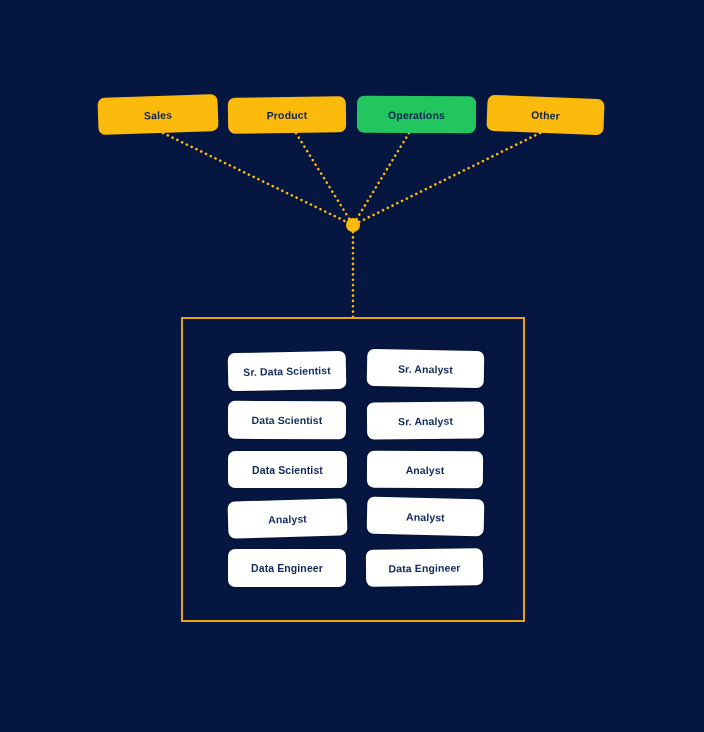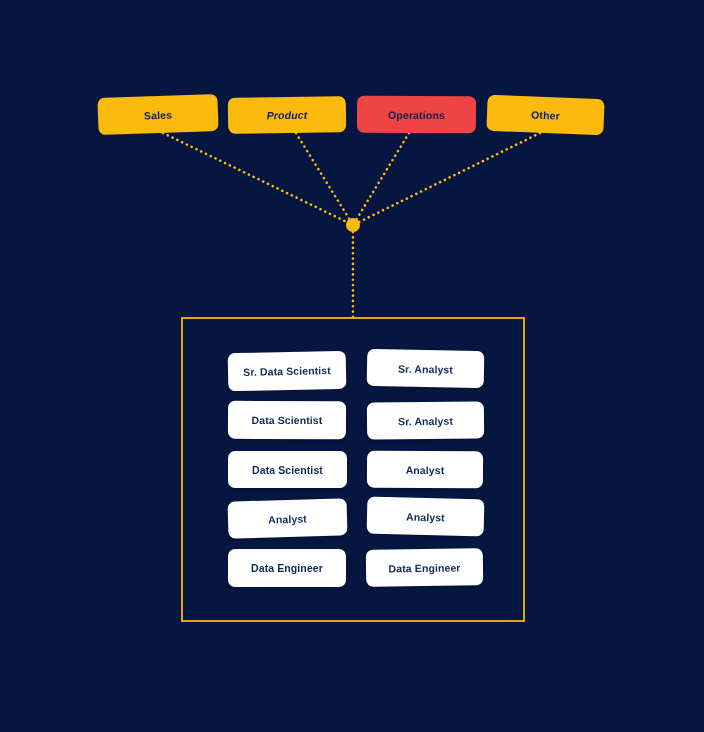--- a/index.html
+++ b/index.html
@@ -78,23 +78,23 @@
       <line x1="409" y1="133" x2="353" y2="225" stroke="#FCBA0D" stroke-width="2.6" stroke-linecap="round" stroke-dasharray="0.1 5.2"></line>
       <line x1="540" y1="133" x2="353" y2="225" stroke="#FCBA0D" stroke-width="2.6" stroke-linecap="round" stroke-dasharray="0.1 5.2"></line>
       <line x1="353" y1="232" x2="353" y2="317" stroke="#FCBA0D" stroke-width="2.6" stroke-linecap="round" stroke-dasharray="0.1 5.2"></line>
     </svg>
 
   <div id="categories-layer">
       <div class="cat-box" style="left: 98px; top: 96px; width: 120px; height: 37px; background: rgb(252, 186, 13); transform: rotate(-2deg);">
         <span class="cat-label" style="color: rgb(11, 34, 82);">Sales</span>
       </div>
       <div class="cat-box" style="left: 228px; top: 97px; width: 118px; height: 36px; background: rgb(252, 186, 13); transform: rotate(-0.8deg);">
-        <span class="cat-label" style="color: rgb(11, 34, 82); font-style: italic;">Product</span>
+        <span class="cat-label" style="color: rgb(11, 34, 82);">Product</span>
       </div>
-      <div class="cat-box" style="left: 357px; top: 96px; width: 119px; height: 37px; background: #ef4444; transform: rotate(0.3deg);">
+      <div class="cat-box" style="left: 357px; top: 96px; width: 119px; height: 37px; background: #22c55e; transform: rotate(0.3deg);">
         <span class="cat-label" style="color: rgb(11, 34, 82);">Operations</span>
       </div>
       <div class="cat-box" style="left: 487px; top: 97px; width: 117px; height: 36px; background: rgb(252, 186, 13); transform: rotate(2.2deg);">
         <span class="cat-label" style="color: rgb(11, 34, 82);">Other</span>
       </div>
     </div>
 
   <div class="hub" id="hub-node" style="left: 346px; top: 218px; width: 14px; height: 14px; background: rgb(252, 186, 13);"></div>
 
   <div class="frame" id="team-frame" style="left: 181px; top: 317px; width: 344px; height: 305px; border-color: rgb(232, 163, 23);"></div>

